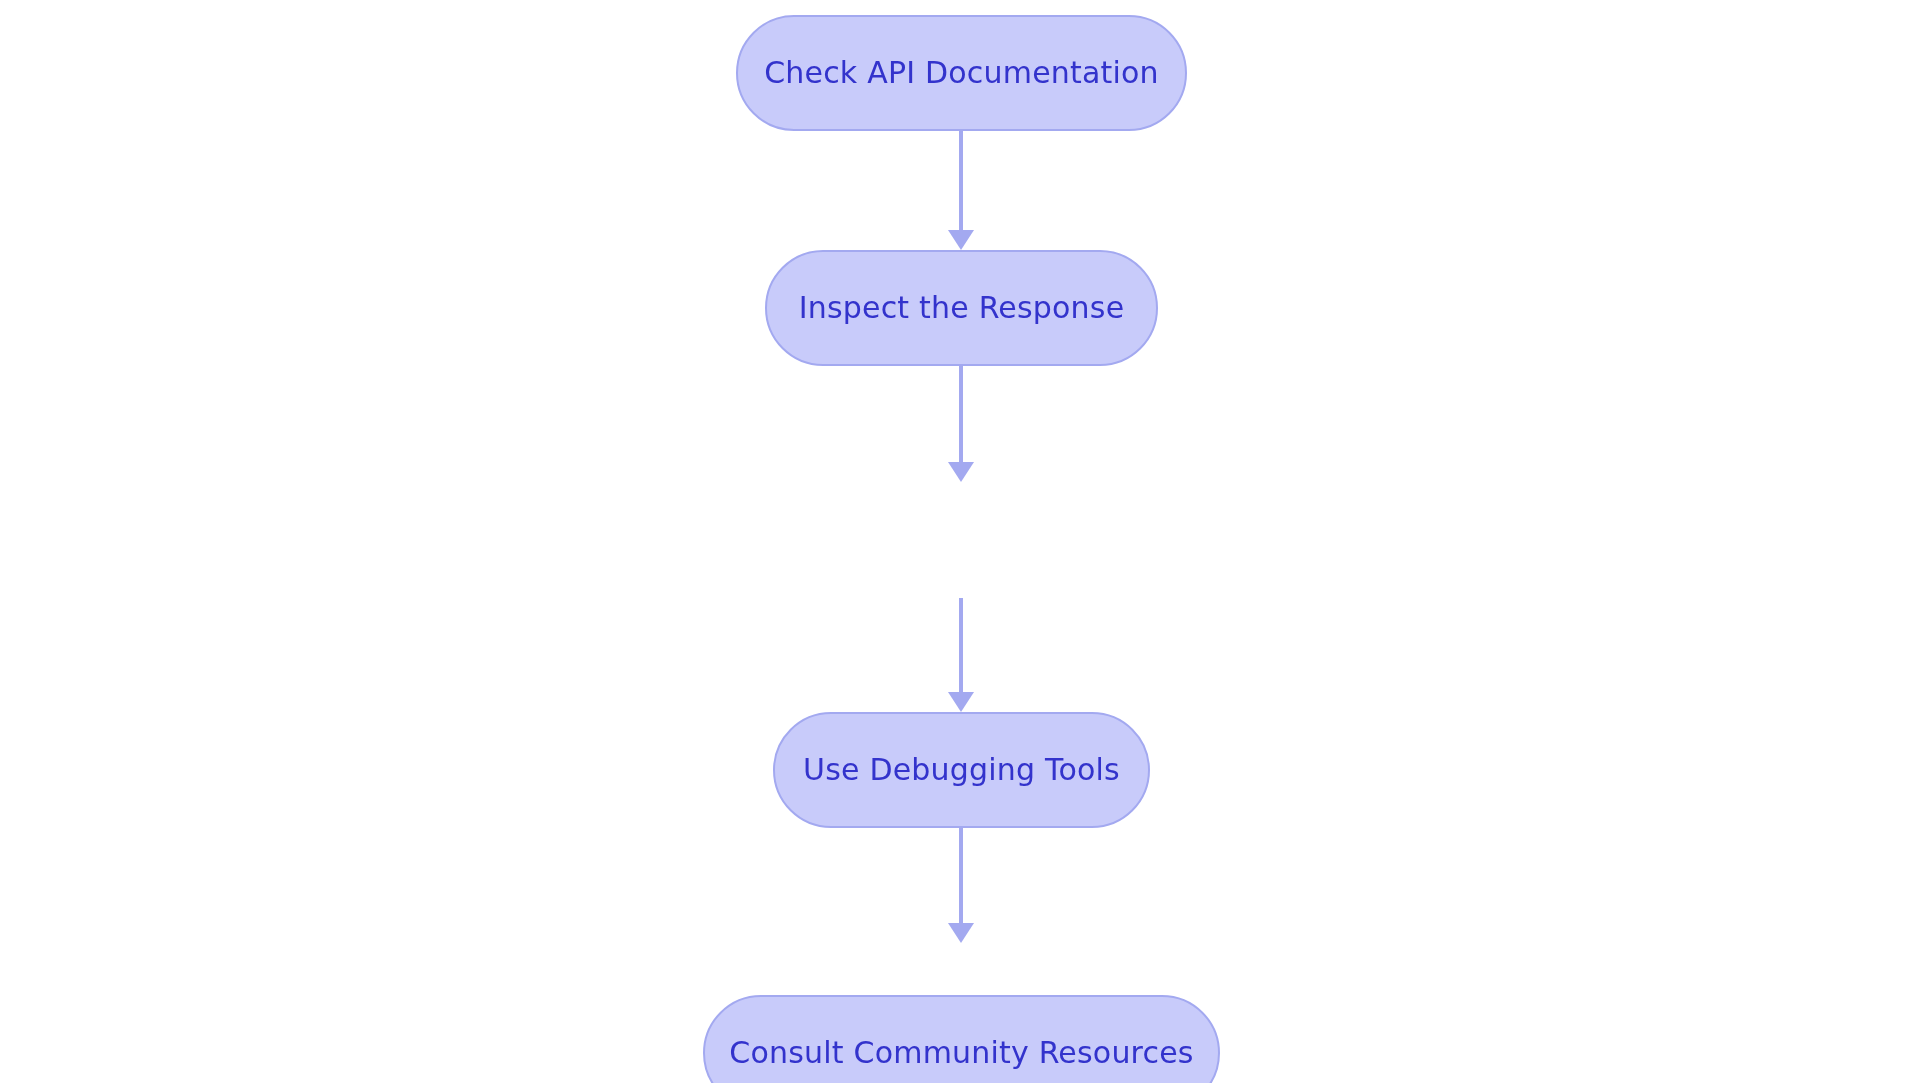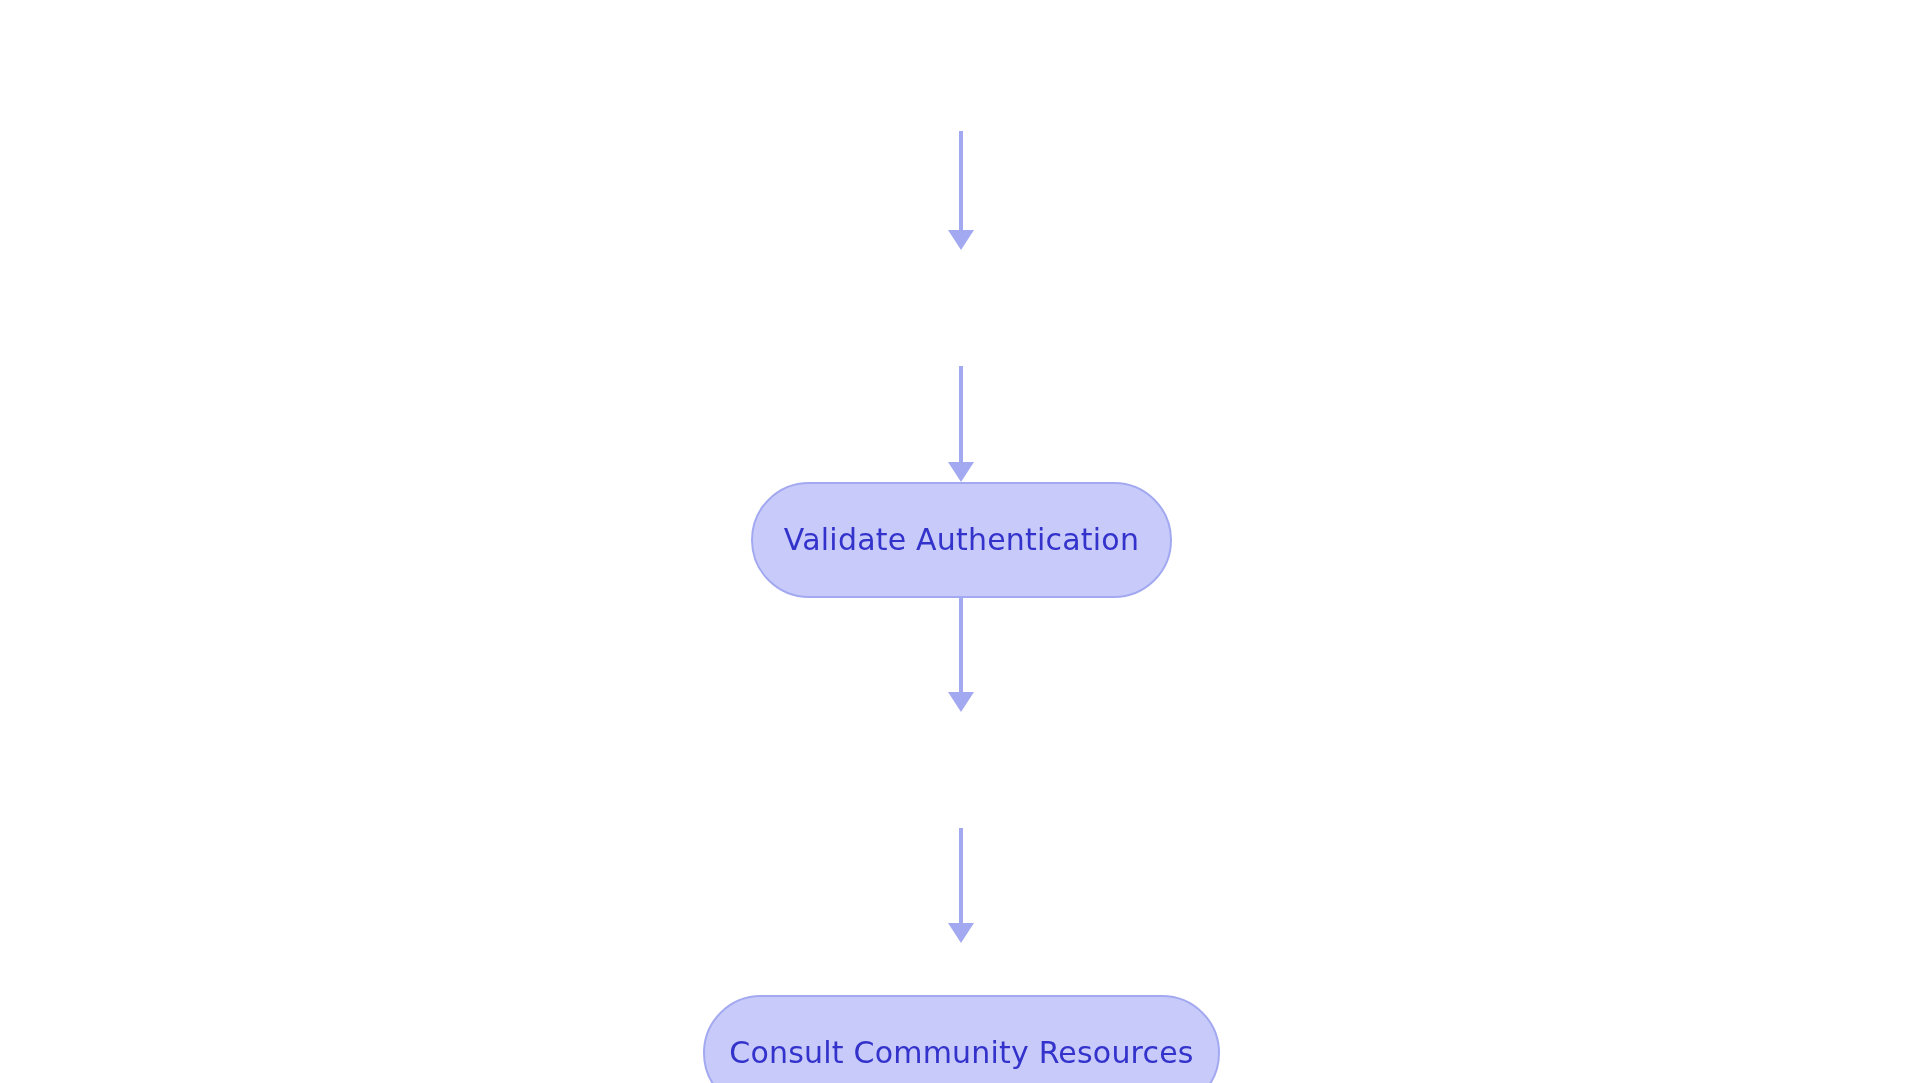--- a/index.html
+++ b/index.html
@@ -88,41 +88,47 @@
   #conn-3 { left: 948px; top: 828px; height: 115px; }
   #conn-3 .stem { height: 95px; }
   #conn-3 .head { top: 95px; }
 </style>
 </head>
 <body>
 
 <div id="canvas">
   <div class="flow-column">
 
+    <div class="node" id="node-0">
+      <span class="node-label">Check API Documentation</span>
+    </div>
 
     <div class="connector" id="conn-0">
       <div class="stem"></div>
       <div class="head"></div>
     </div>
 
+    <div class="node" id="node-1">
+      <span class="node-label">Inspect the Response</span>
+    </div>
 
     <div class="connector" id="conn-1">
       <div class="stem"></div>
       <div class="head"></div>
     </div>
 
-    <div class="node" id="node-2">
-      <span class="node-label">Validate Authentication</span>
-    </div>
 
     <div class="connector" id="conn-2">
       <div class="stem"></div>
       <div class="head"></div>
     </div>
 
+    <div class="node" id="node-3">
+      <span class="node-label">Use Debugging Tools</span>
+    </div>
 
     <div class="connector" id="conn-3">
       <div class="stem"></div>
       <div class="head"></div>
     </div>
 
     <div class="node" id="node-4">
       <span class="node-label">Consult Community Resources</span>
     </div>
 

